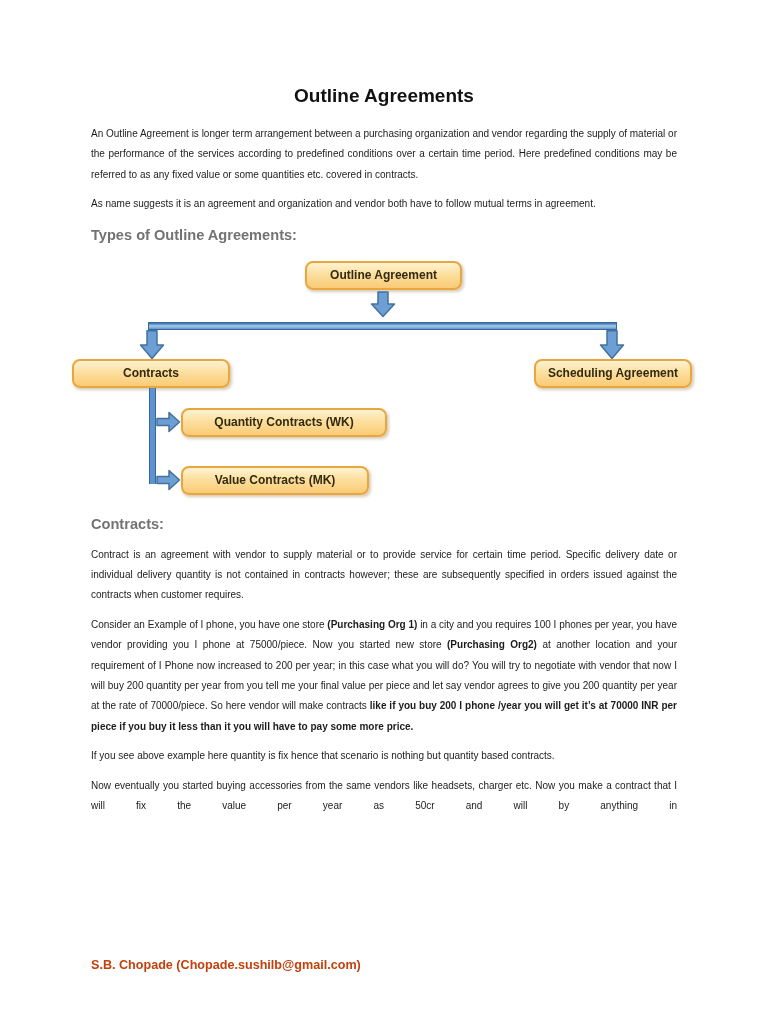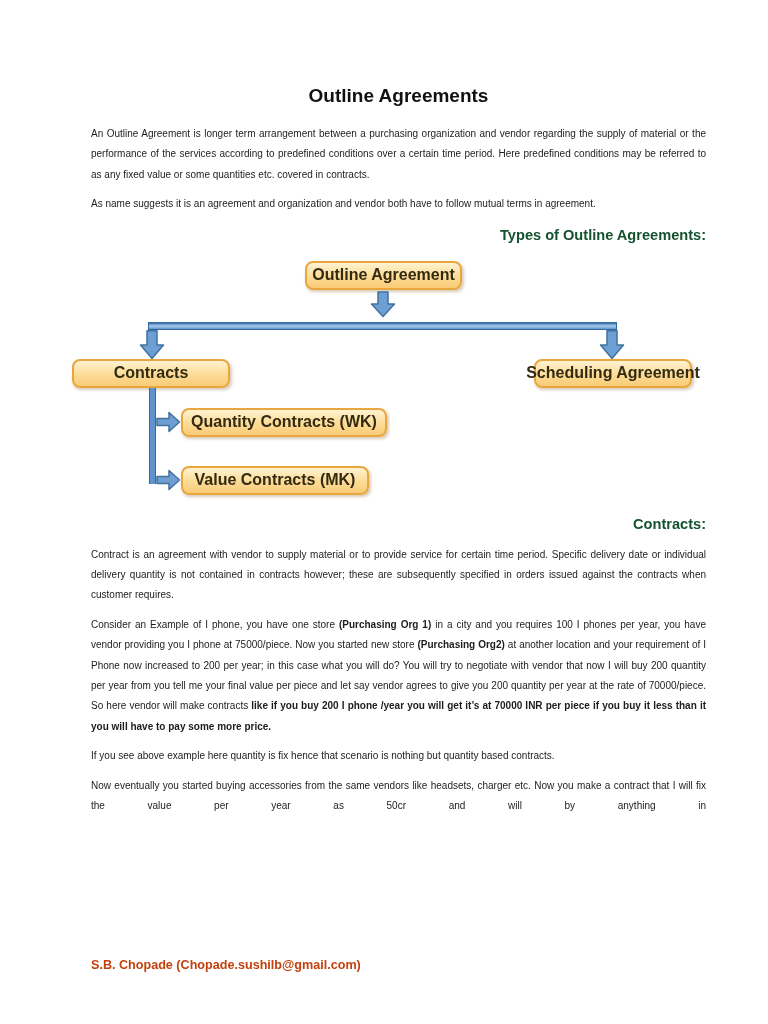--- a/index.html
+++ b/index.html
@@ -7,44 +7,43 @@
     padding: 0;
     width: 768px;
     height: 1024px;
     background: #ffffff;
     font-family: "Liberation Sans", "DejaVu Sans", sans-serif;
     color: #1c1c1c;
     position: relative;
     overflow: hidden;
   }
   .page {
-    padding: 84px 62px 0 91px;
+    padding: 84px 91px 0 91px;
   }
   .doc-title {
     text-align: center;
     font-size: 19px;
     line-height: 23px;
     font-weight: bold;
     color: #111111;
     margin: 0 0 17px 0;
   }
   p.body {
     font-size: 10px;
     line-height: 20.4px;
     text-align: justify;
     margin: 0 0 9px 0;
   }
   p.body.cut { text-align-last: justify; margin-bottom: 0; }
   h2.heading {
     font-size: 14.6px;
     line-height: 18px;
     font-weight: bold;
-    color: #14532d;
+    color: #737373;
     margin: 11px 0 0 0;
-    text-align: right;
   }
   h2.heading.types { margin-bottom: 17px; }
   h2.heading.contracts { margin-bottom: 12px; }
   b { font-weight: bold; }
 
   
   .diagram {
     position: relative;
     height: 236px;
     margin: 0 0 18px 0;
@@ -53,21 +52,21 @@
     position: absolute;
     box-sizing: border-box;
     height: 29px;
     border: 2px solid #E9A63F;
     border-radius: 8px;
     background: linear-gradient(180deg, #FEF3D2 0%, #FCDF9E 45%, #FACB77 100%);
     box-shadow: 1.5px 2px 3px rgba(140, 110, 55, 0.35);
     display: flex;
     align-items: center;
     justify-content: center;
-    font-size: 16px;
+    font-size: 12px;
     font-weight: bold;
     color: #332a12;
     white-space: nowrap;
   }
   .node-root  { left: 214px; top: 0;     width: 157px; }
   .node-left  { left: -19px; top: 98px;  width: 158px; }
   .node-right { left: 443px; top: 98px;  width: 158px; }
   .node-c1    { left: 90px;  top: 147px; width: 206px; }
   .node-c2    { left: 90px;  top: 205px; width: 188px; }
 

